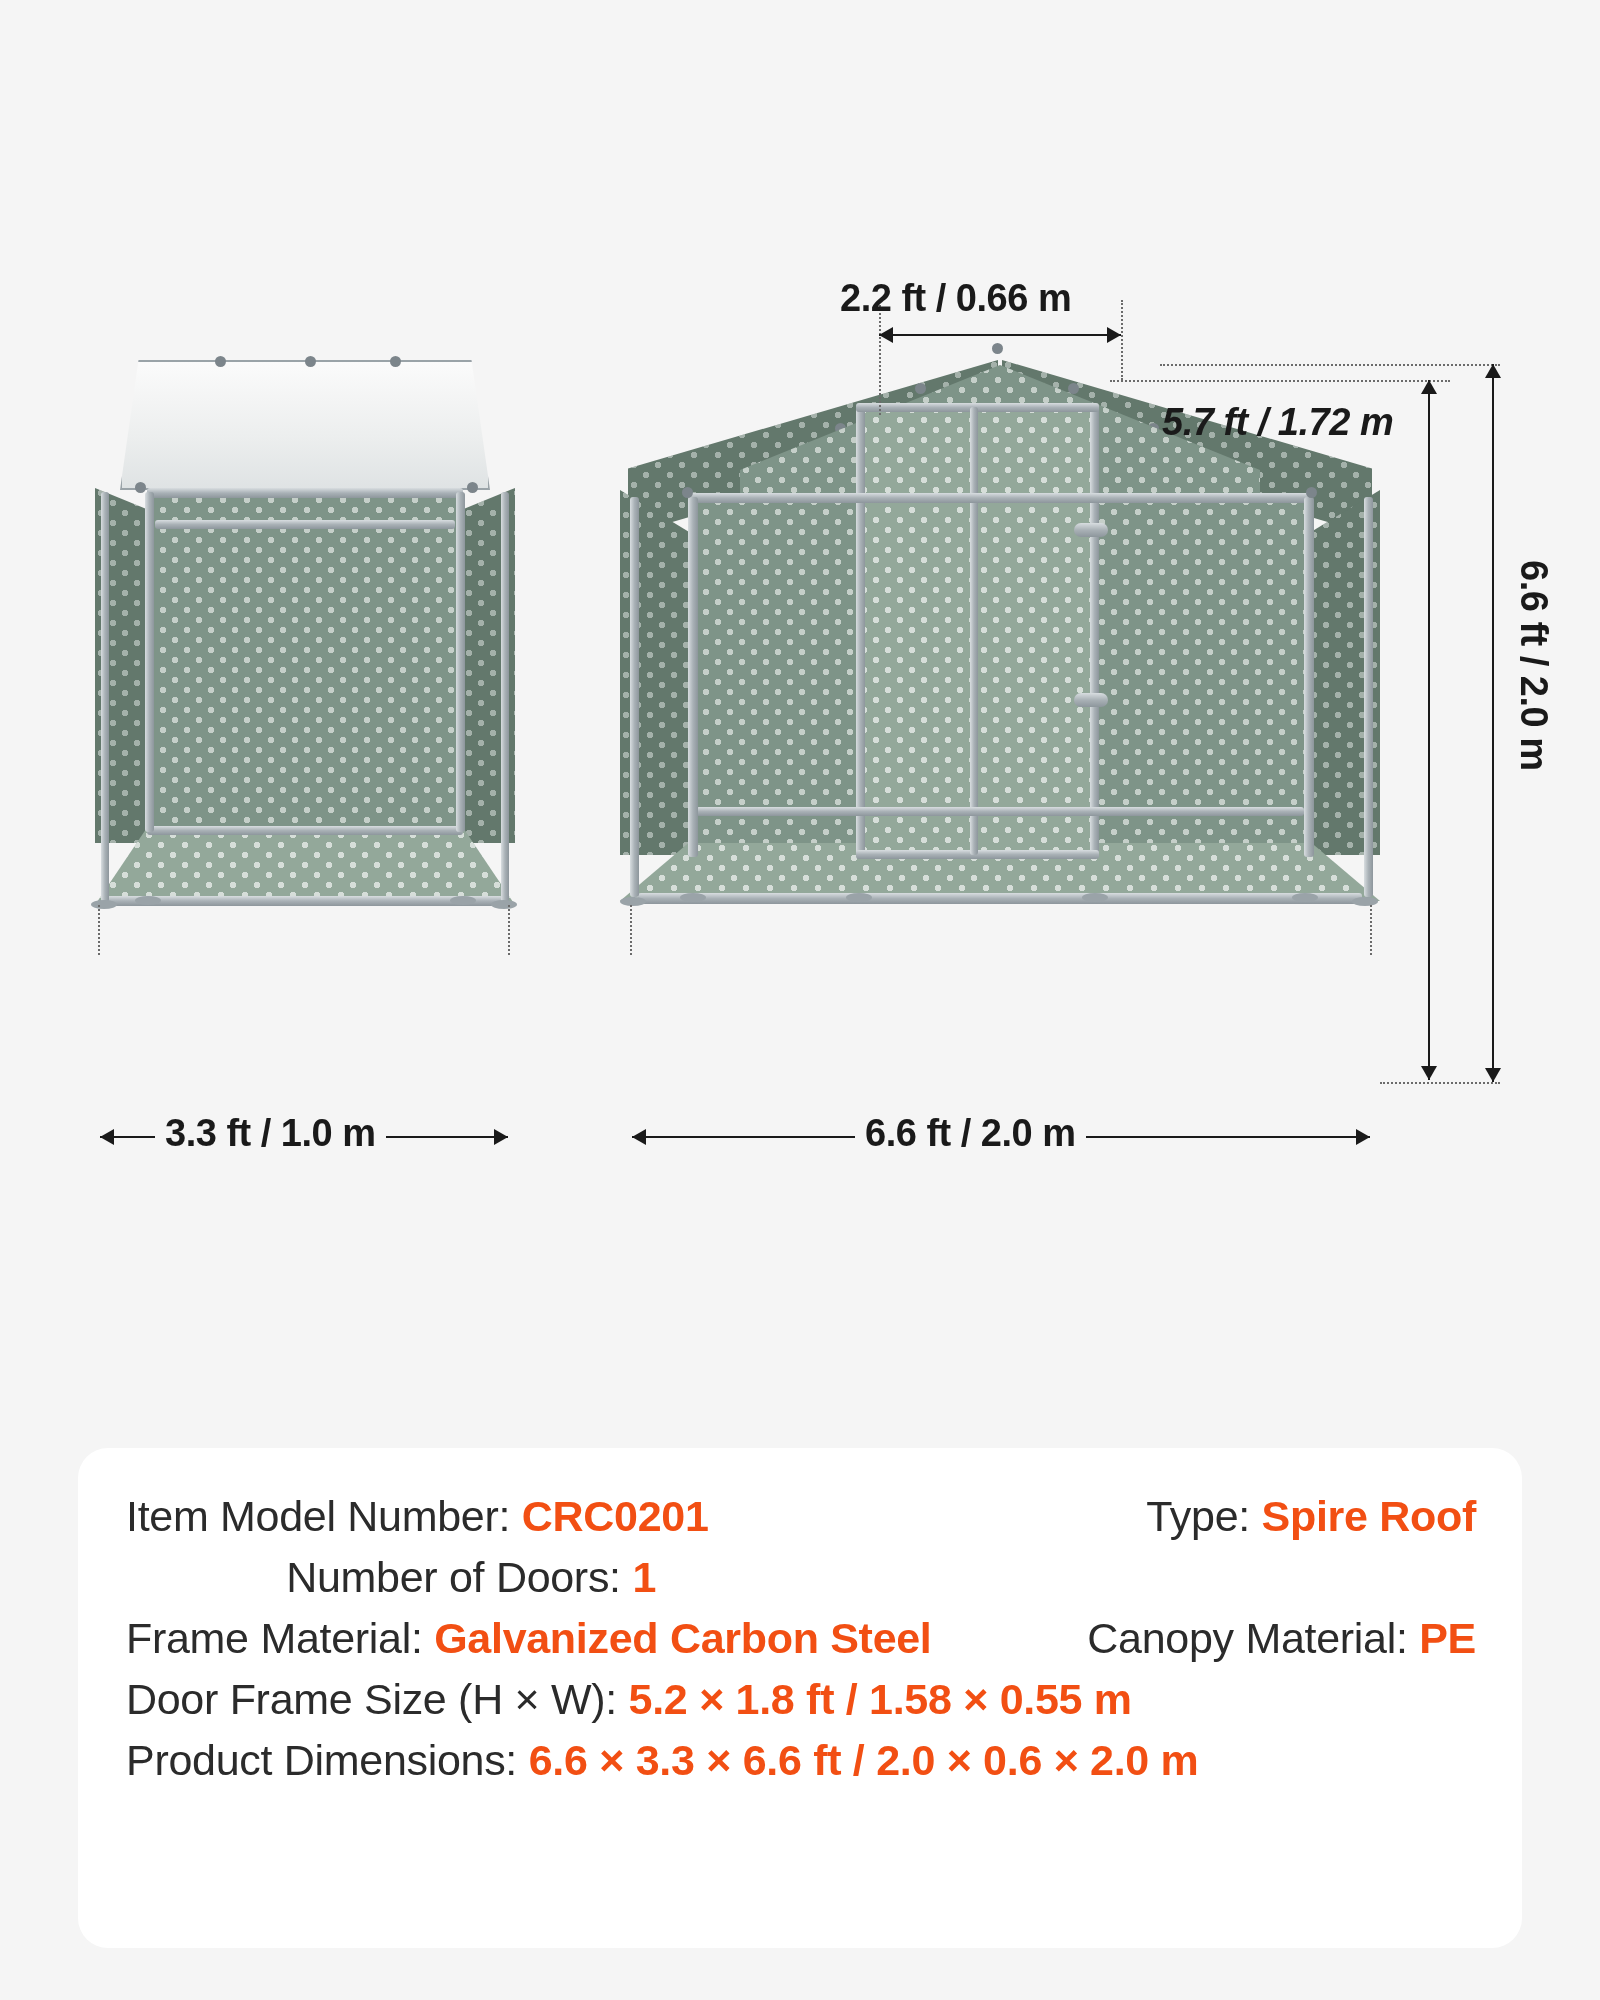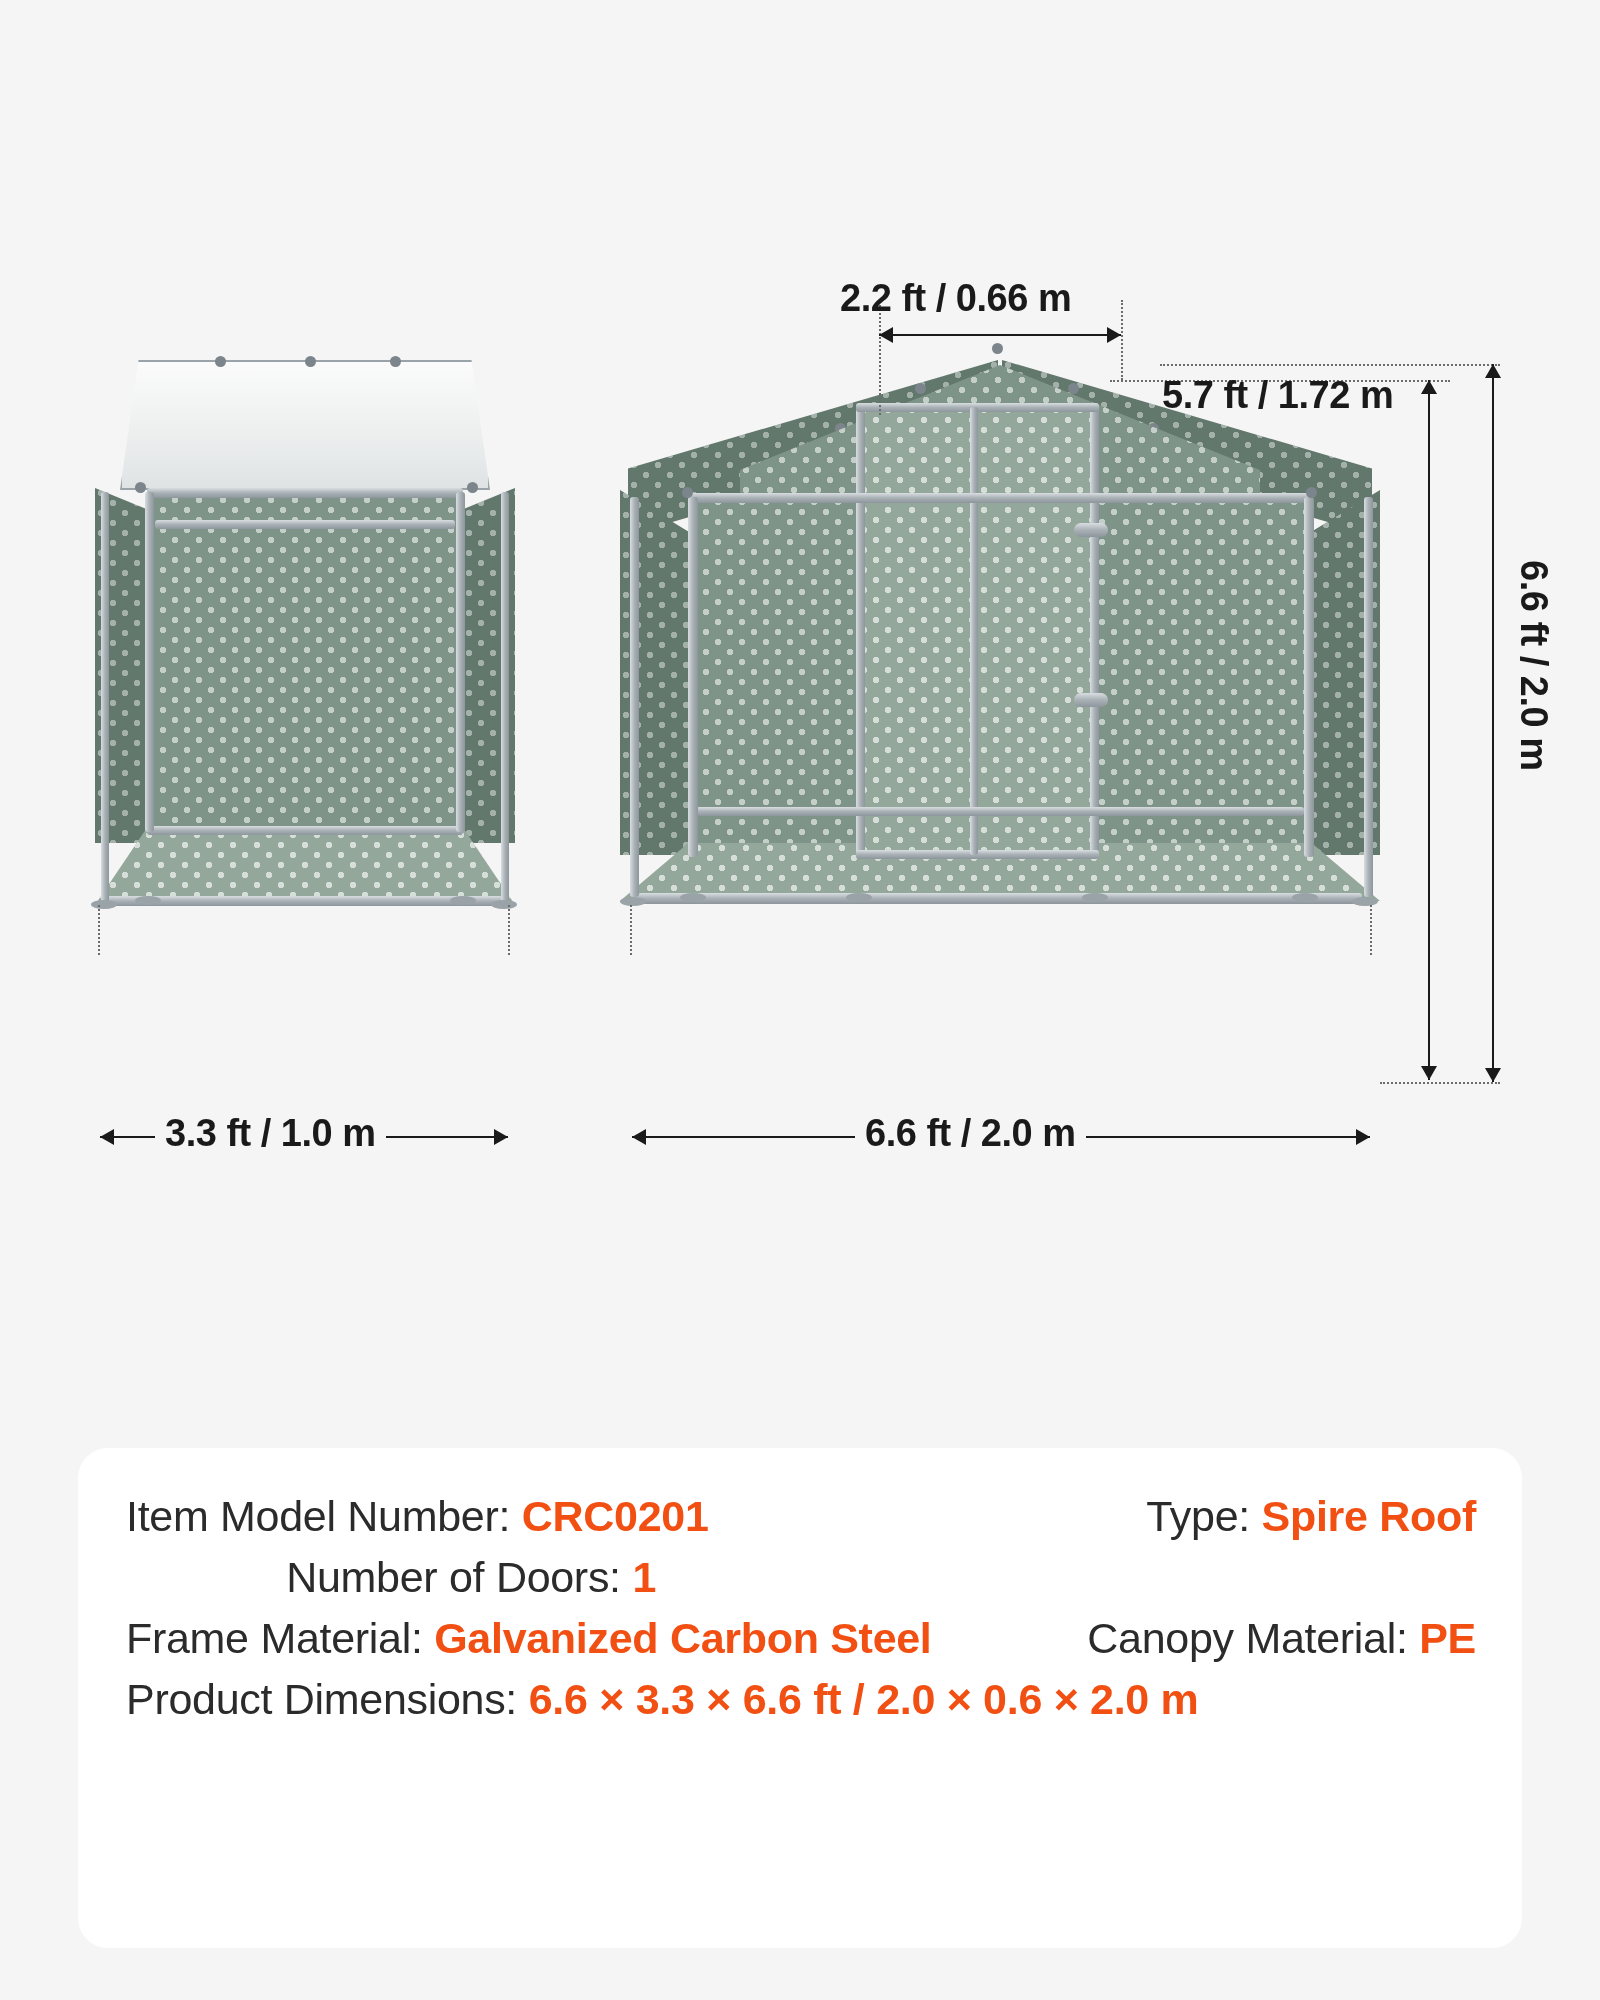--- a/index.html
+++ b/index.html
@@ -271,21 +271,21 @@
     <div class="dotted-v" style="left:1121px; top:300px; height:80px;"></div>
     <div class="dline h" style="left:879px; top:334px; width:242px;"></div>
     <div class="arrow left" style="left:879px; top:327px;"></div>
     <div class="arrow right" style="left:1107px; top:327px;"></div>
     <div class="dim-label" style="left:840px; top:277px;">2.2 ft / 0.66 m</div>
 
     <div class="dotted-h" style="left:1110px; top:380px; width:340px;"></div>
     <div class="dline v" style="left:1428px; top:380px; height:700px;"></div>
     <div class="arrow up" style="left:1421px; top:380px;"></div>
     <div class="arrow down" style="left:1421px; top:1066px;"></div>
-    <div class="dim-label" style="left:1162px; top:374px;">5.7 ft / 1.72 m</div>
+    <div class="dim-label" style="left:1162px; top:401px;font-style:italic;">5.7 ft / 1.72 m</div>
 
     <div class="dotted-h" style="left:1160px; top:364px; width:340px;"></div>
     <div class="dotted-h" style="left:1380px; top:1082px; width:120px;"></div>
     <div class="dline v" style="left:1492px; top:364px; height:718px;"></div>
     <div class="arrow up" style="left:1485px; top:364px;"></div>
     <div class="arrow down" style="left:1485px; top:1068px;"></div>
     <div class="dim-label vertical" style="left:1512px; top:560px;">6.6 ft / 2.0 m</div>
 
     <div class="dotted-v" style="left:630px; top:905px; height:50px;"></div>
     <div class="dotted-v" style="left:1370px; top:905px; height:50px;"></div>
@@ -315,20 +315,25 @@
 
       <div class="spec-row">
         <div class="spec-cell col-left">
           <span>Frame Material: </span><span class="val">Galvanized Carbon Steel</span>
         </div>
         <div class="spec-cell col-right">
           <span>Canopy Material: </span><span class="val">PE</span>
         </div>
       </div>
 
+      <div class="spec-row">
+        <div class="spec-cell full-row">
+          <span>Door Frame Size (H × W): </span><span class="val">5.2 × 1.8 ft / 1.58 × 0.55 m</span>
+        </div>
+      </div>
 
       <div class="spec-row">
         <div class="spec-cell full-row">
           <span>Product Dimensions: </span><span class="val">6.6 × 3.3 × 6.6 ft / 2.0 × 0.6 × 2.0 m</span>
         </div>
       </div>
 
     </div>
   </div>
 

